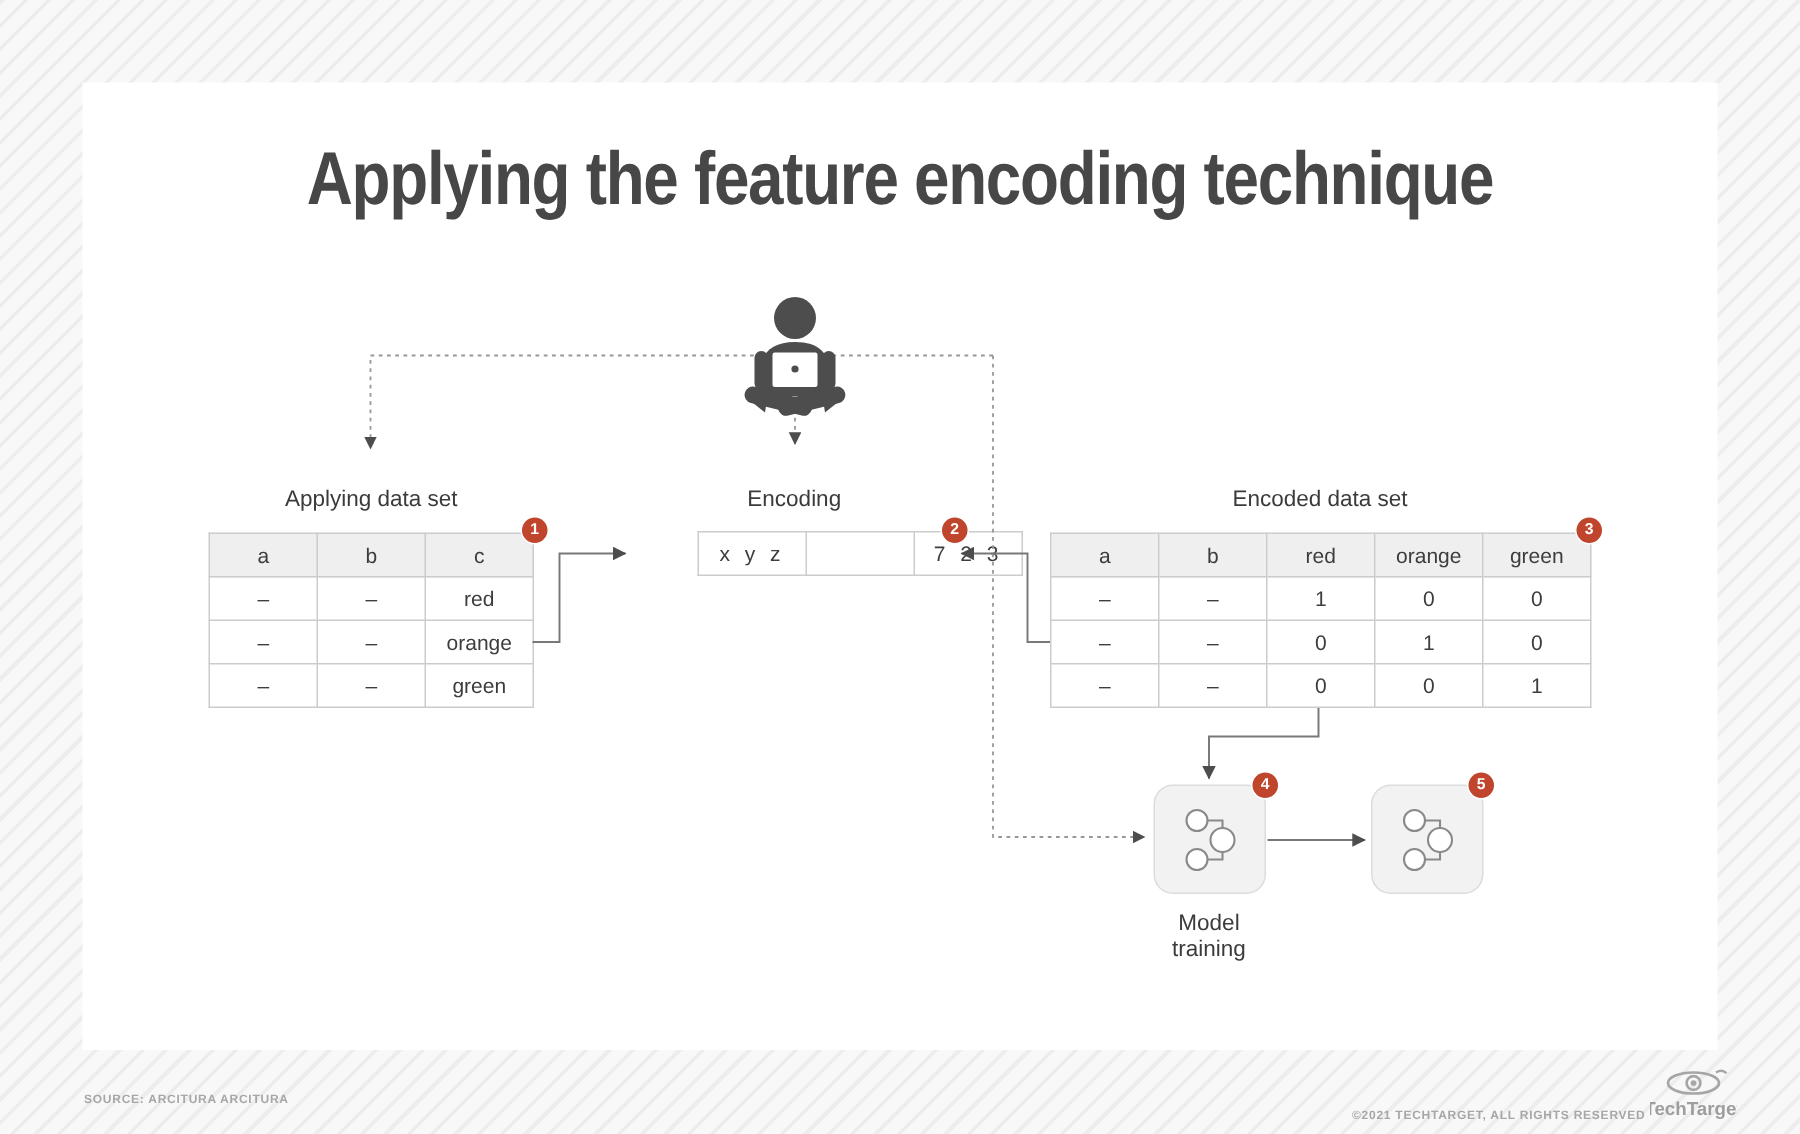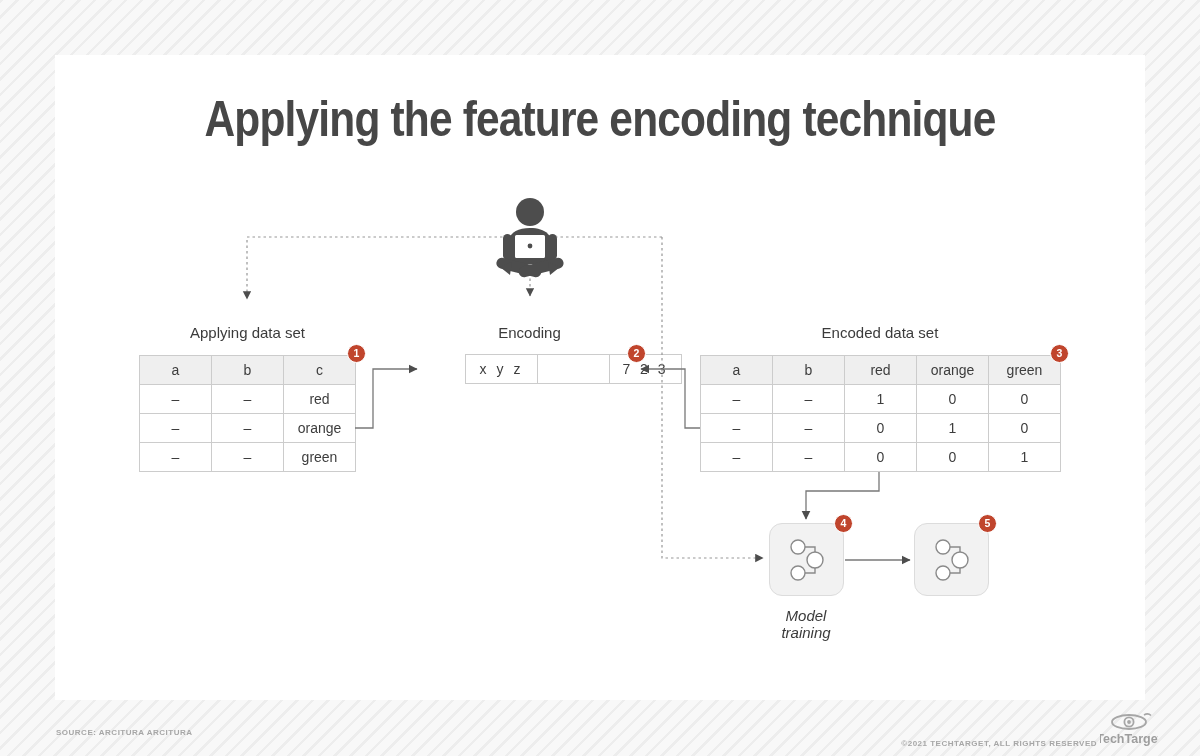--- a/index.html
+++ b/index.html
@@ -110,21 +110,20 @@
   #box-trained-model  { left: 914px; top: 523px; }
   .node-label {
     position: absolute;
     top: 607px;
     width: 120px;
     text-align: center;
     font-size: 15px;
     line-height: 17px;
     color: #3b3b3b;
     white-space: pre-line;
-    font-style: italic;
   }
   #lbl-model-training { left: 746px; }
   #lbl-trained-model  { left: 891px; }
 
   .footer-source {
     position: absolute;
     left: 56px; top: 728px;
     font-size: 8px;
     font-weight: 700;
     letter-spacing: 0.5px;

